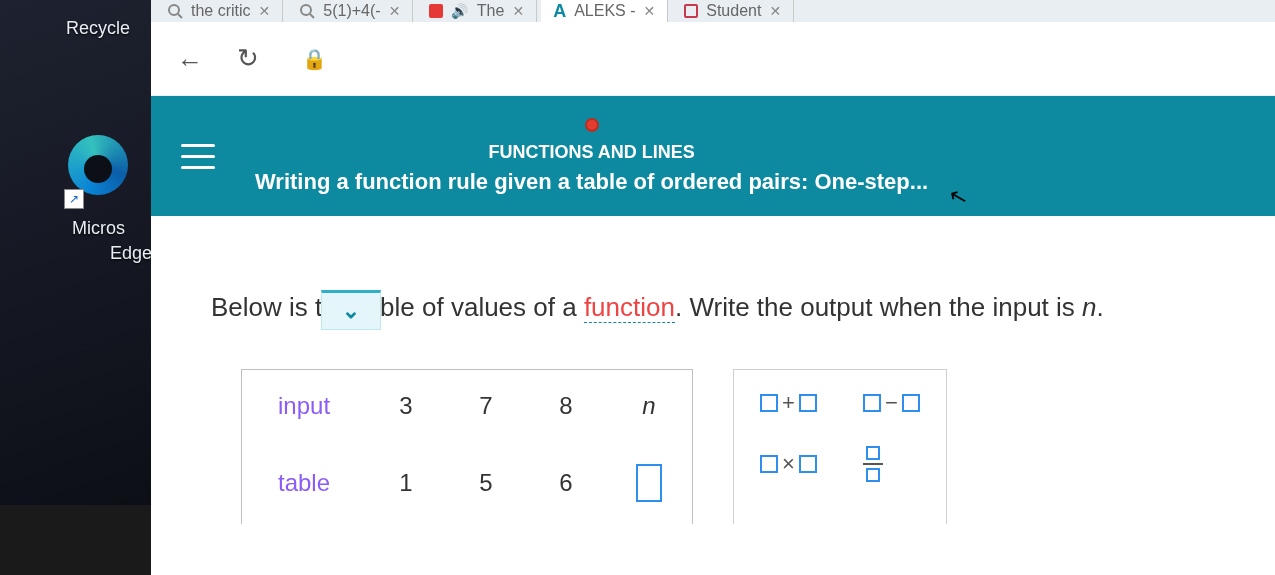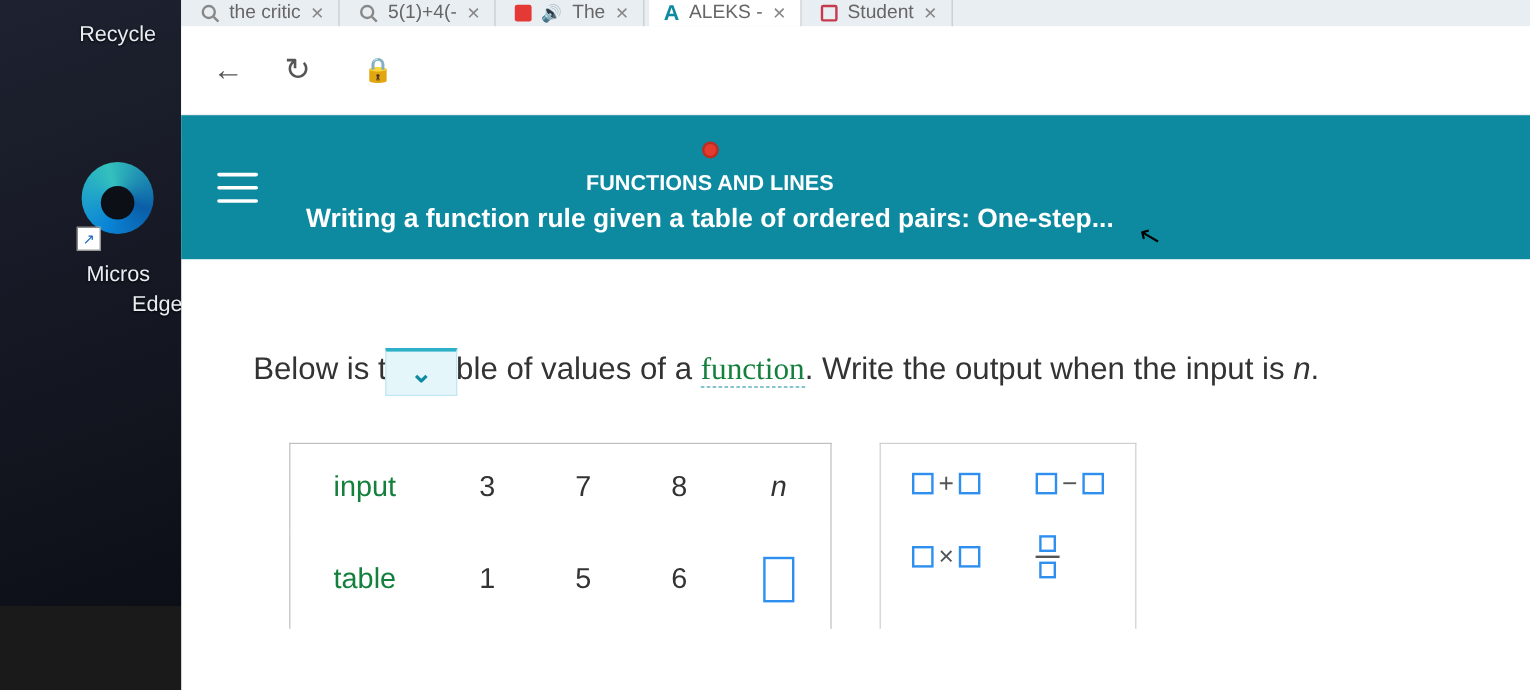--- a/index.html
+++ b/index.html
@@ -152,24 +152,23 @@
     display:flex;align-items:center;justify-content:center;
     color:#0e8aa0;font-size:22px;font-weight:bold;
     cursor:pointer;
   }
   .prompt {
     margin-top: 76px;
     font-size: 26px;
     color: #333;
   }
   .prompt .func-link{
-    color:#15803d;
+    color:#ef4444;
     border-bottom:1px dashed #0e8aa0;
     cursor:pointer;
-    font-family:Liberation Serif, serif;
   }
   .prompt .ital{font-style:italic;}
 
   .work-row{
     display:flex;
     gap:40px;
     margin-top:46px;
     margin-left:30px;
   }
   .value-table{
@@ -181,21 +180,21 @@
     font-size:24px;
     color:#333;
     text-align:center;
     padding: 22px 30px;
     min-width:80px;
   }
   .value-table td:first-child{
     text-align:center;
     padding-left:36px;
     padding-right:36px;
-    color:#15803d;
+    color:#8b5cf6;
   }
   .value-table .n-var{font-style:italic;}
   .answer-box{
     display:inline-block;
     width:26px;height:38px;
     border:2px solid #2f8fef;
     vertical-align:middle;
   }
 
   .tool-panel{

